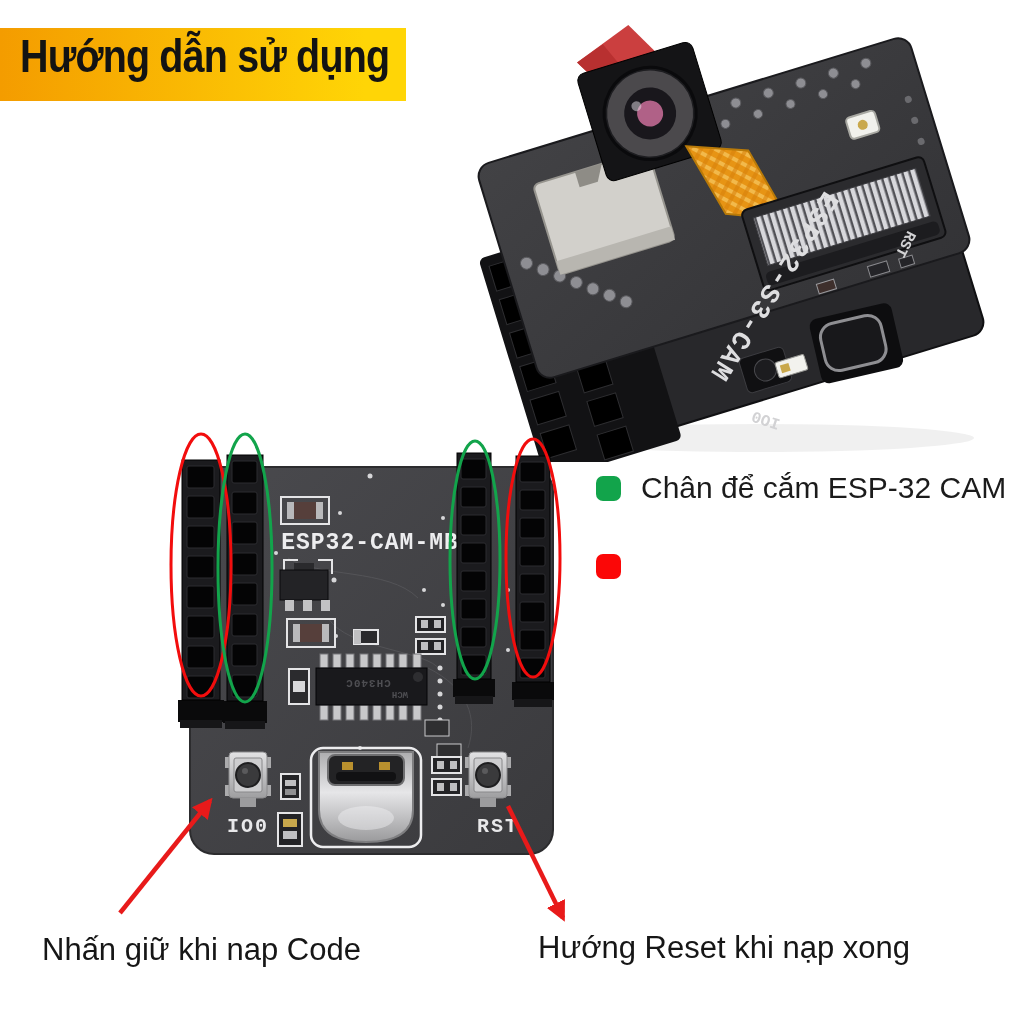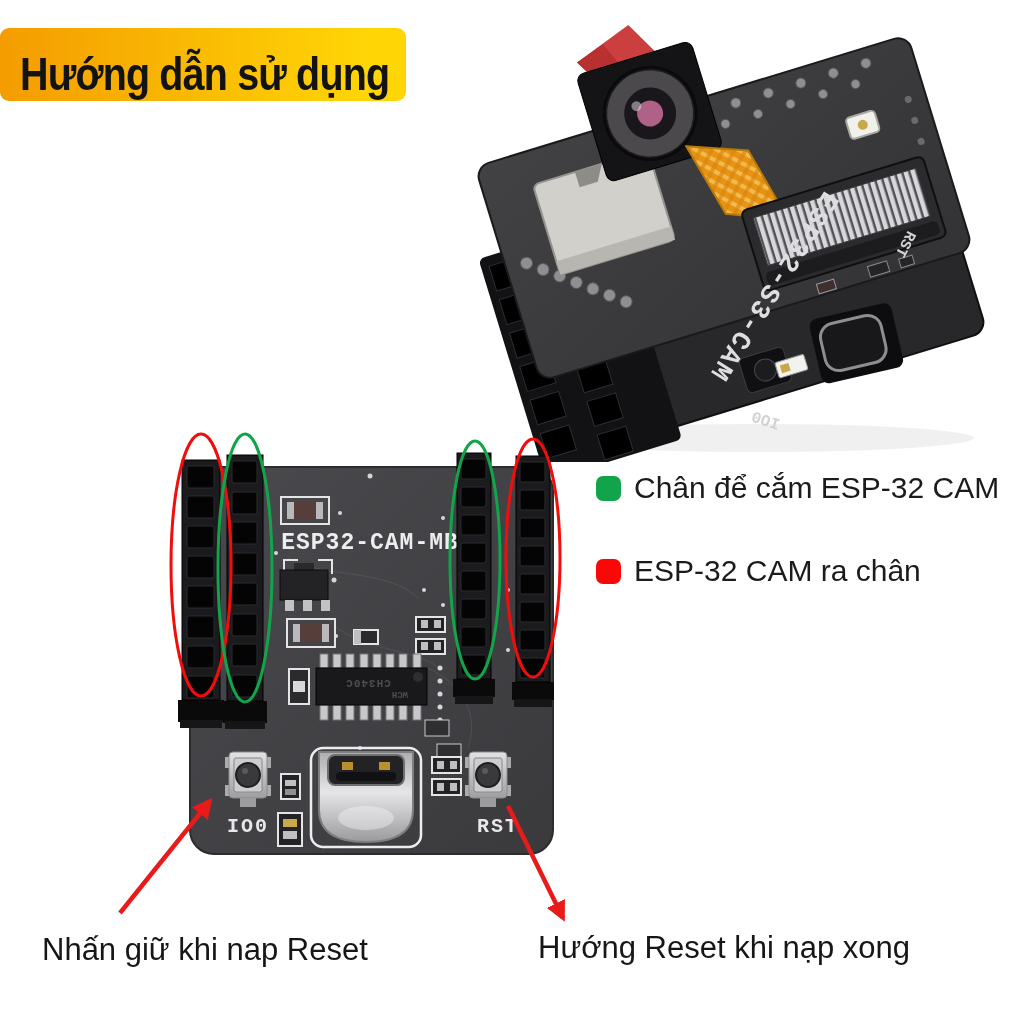--- a/index.html
+++ b/index.html
@@ -1,20 +1,20 @@
 <!DOCTYPE html>
 <html><head>
 <meta charset="utf-8">
 <style>
   html,body{margin:0;padding:0}
   body{width:1024px;height:1024px;background:#ffffff;font-family:"Liberation Sans",sans-serif;position:relative;overflow:hidden}
   .abs{position:absolute}
-  #banner{left:0;top:28px;width:406px;height:73px;background:linear-gradient(90deg,#F49C00 0%,#FFD506 90%);border-radius:9px;display:flex;align-items:flex-end}
+  #banner{left:0;top:28px;width:406px;height:73px;background:linear-gradient(90deg,#F49C00 0%,#FFD506 90%);border-radius:0;display:flex;align-items:flex-start}
   #banner .banner-text{font-size:47px;font-weight:700;color:#131313;transform:scaleX(.84);transform-origin:0 50%;margin-left:20px;letter-spacing:-1px;white-space:nowrap}
-  .legend-row{position:absolute;left:596px;display:flex;align-items:center;gap:13px}
+  .legend-row{position:absolute;left:596px;display:flex;align-items:center;gap:20px}
   .legend-label{font-size:30px;color:#1b1b1b;white-space:nowrap}
   .caption{position:absolute;font-size:31px;color:#161616;white-space:nowrap}
   svg text.silk{font-family:"Liberation Mono","DejaVu Sans Mono",monospace;font-weight:700}
 </style>
 </head>
 <body>
 
 <div id="banner" class="abs">
   <span class="banner-text">Hướng dẫn sử dụng</span>
 </div>
@@ -385,17 +385,16 @@
 <div class="legend-row" style="top:471px">
   <svg width="25" height="25">
     <rect width="25" height="25" rx="7" fill="#12A44B"></rect>
   </svg>
   <span class="legend-label">Chân để cắm ESP-32 CAM</span>
 </div>
 <div class="legend-row" style="top:554px">
   <svg width="25" height="25">
     <rect width="25" height="25" rx="7" fill="#FB0707"></rect>
   </svg>
-  <span class="legend-label">ESP-32 CAM ra chân</span>
 </div>
 
-<div class="caption" style="left:42px;top:932px">Nhấn giữ khi nap Reset</div>
+<div class="caption" style="left:42px;top:932px">Nhấn giữ khi nap Code</div>
 <div class="caption" style="left:538px;top:930px">Hướng Reset khi nạp xong</div>
 
 </body></html>

